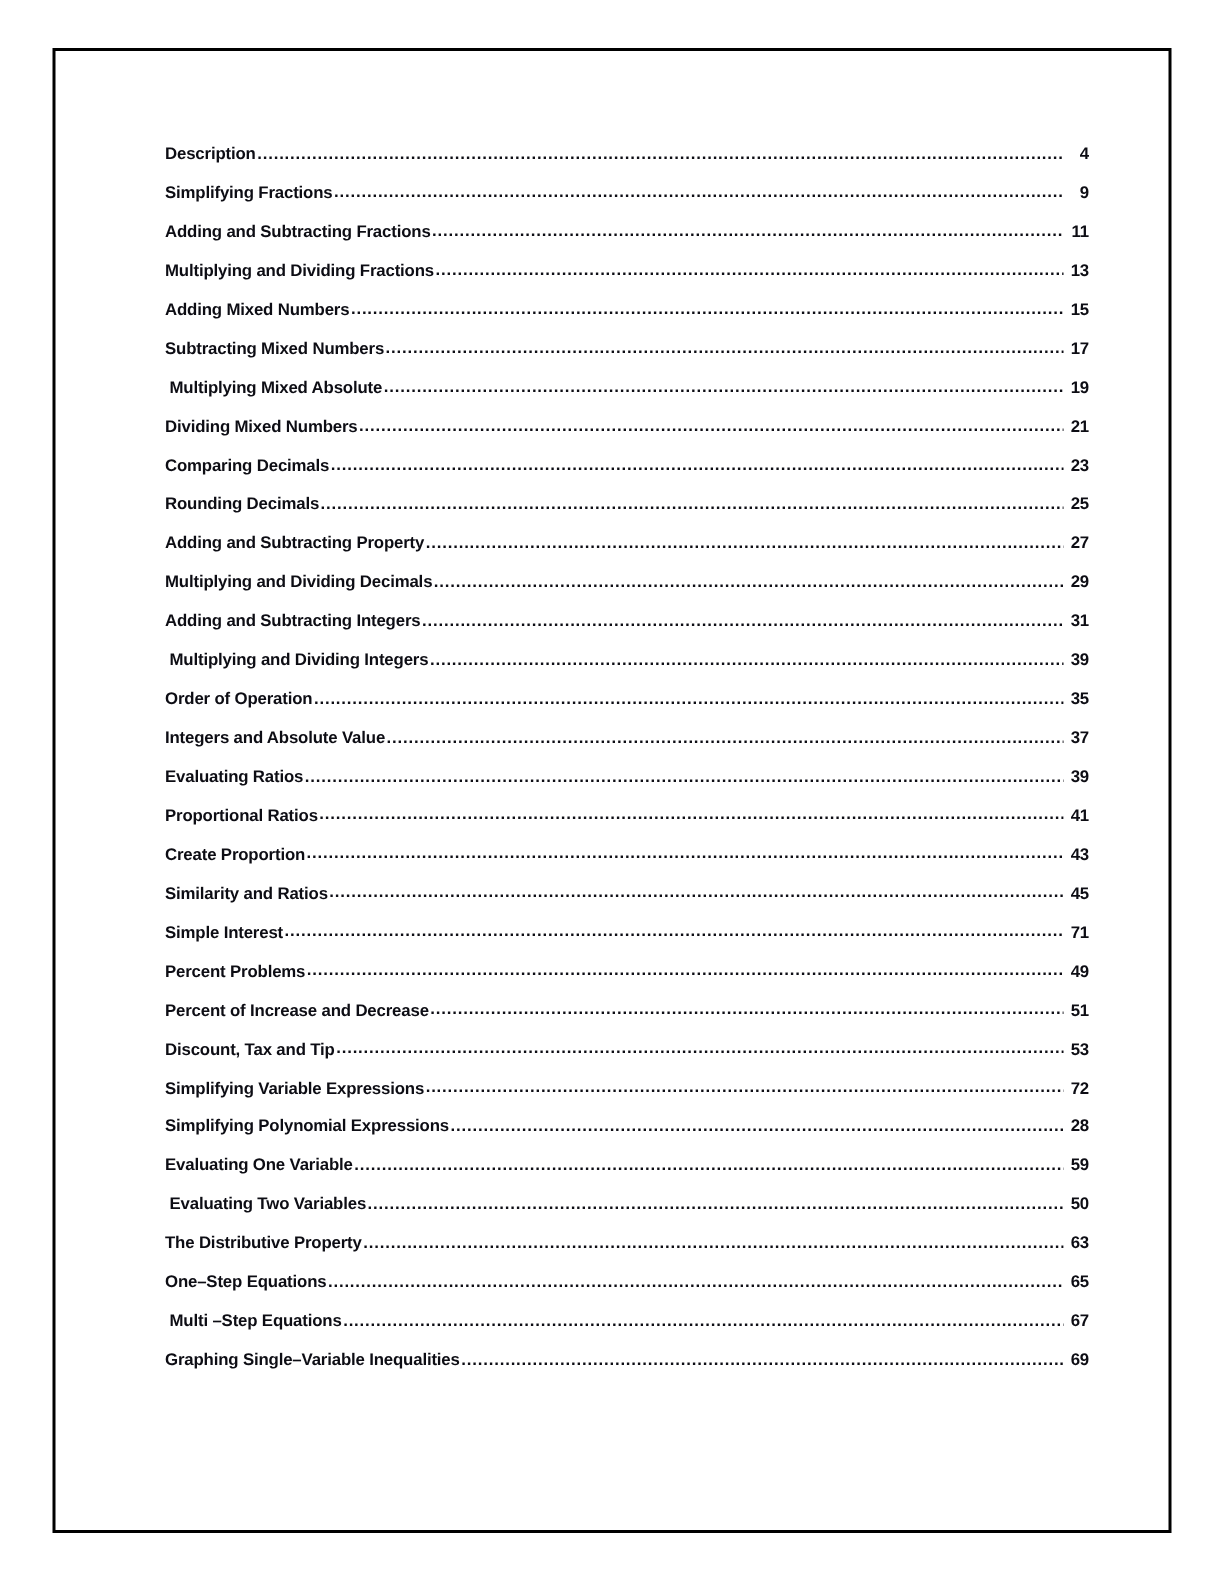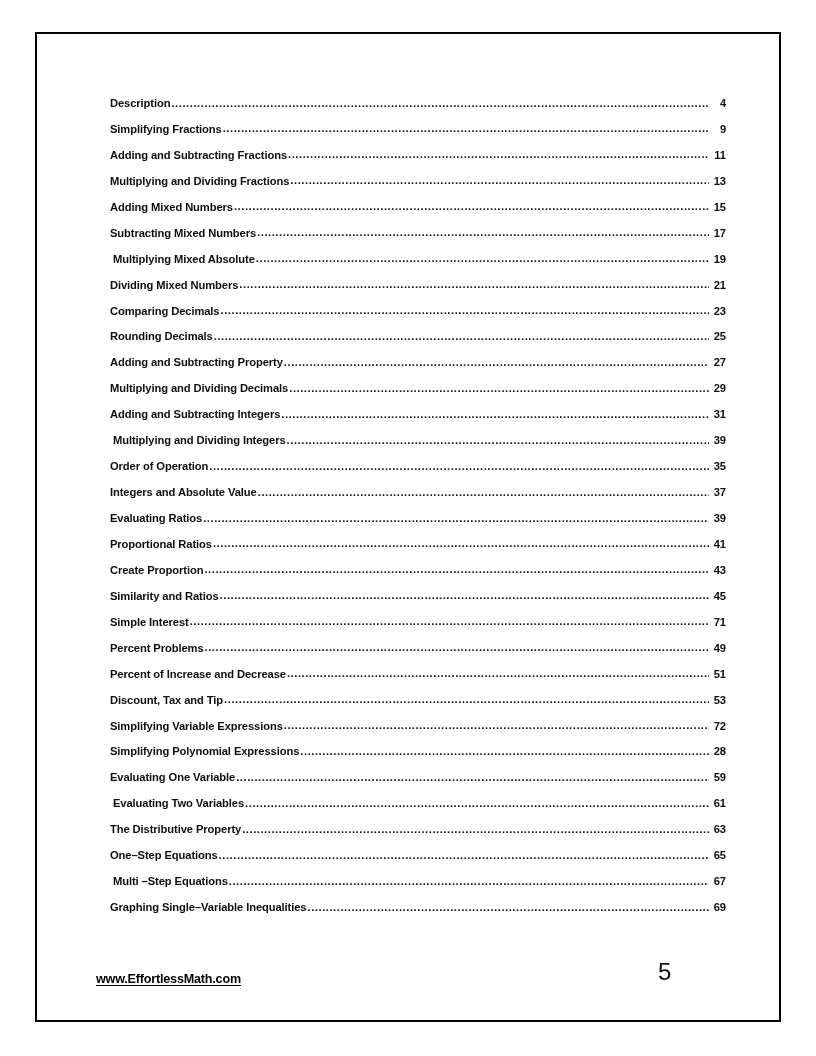--- a/index.html
+++ b/index.html
@@ -262,21 +262,21 @@
           <span class="toc-page">28</span>
         </li>
         <li class="toc-entry">
           <span class="toc-title">Evaluating One Variable</span>
           <span class="toc-dots">................................................................................................................................................................</span>
           <span class="toc-page">59</span>
         </li>
         <li class="toc-entry indent-extra">
           <span class="toc-title">Evaluating Two Variables</span>
           <span class="toc-dots">................................................................................................................................................................</span>
-          <span class="toc-page">61</span>
+          <span class="toc-page">50</span>
         </li>
         <li class="toc-entry">
           <span class="toc-title">The Distributive Property</span>
           <span class="toc-dots">................................................................................................................................................................</span>
           <span class="toc-page">63</span>
         </li>
         <li class="toc-entry">
           <span class="toc-title">One–Step Equations</span>
           <span class="toc-dots">................................................................................................................................................................</span>
           <span class="toc-page">65</span>
@@ -288,18 +288,14 @@
         </li>
         <li class="toc-entry">
           <span class="toc-title">Graphing Single–Variable Inequalities</span>
           <span class="toc-dots">................................................................................................................................................................</span>
           <span class="toc-page">69</span>
         </li>
       </ul>
 
   </div>
 
-  <div id="footer">
-    <a id="footer-url">www.EffortlessMath.com</a>
-    <span id="footer-page-number">5</span>
-  </div>
 
 </div>
 
 </body></html>

